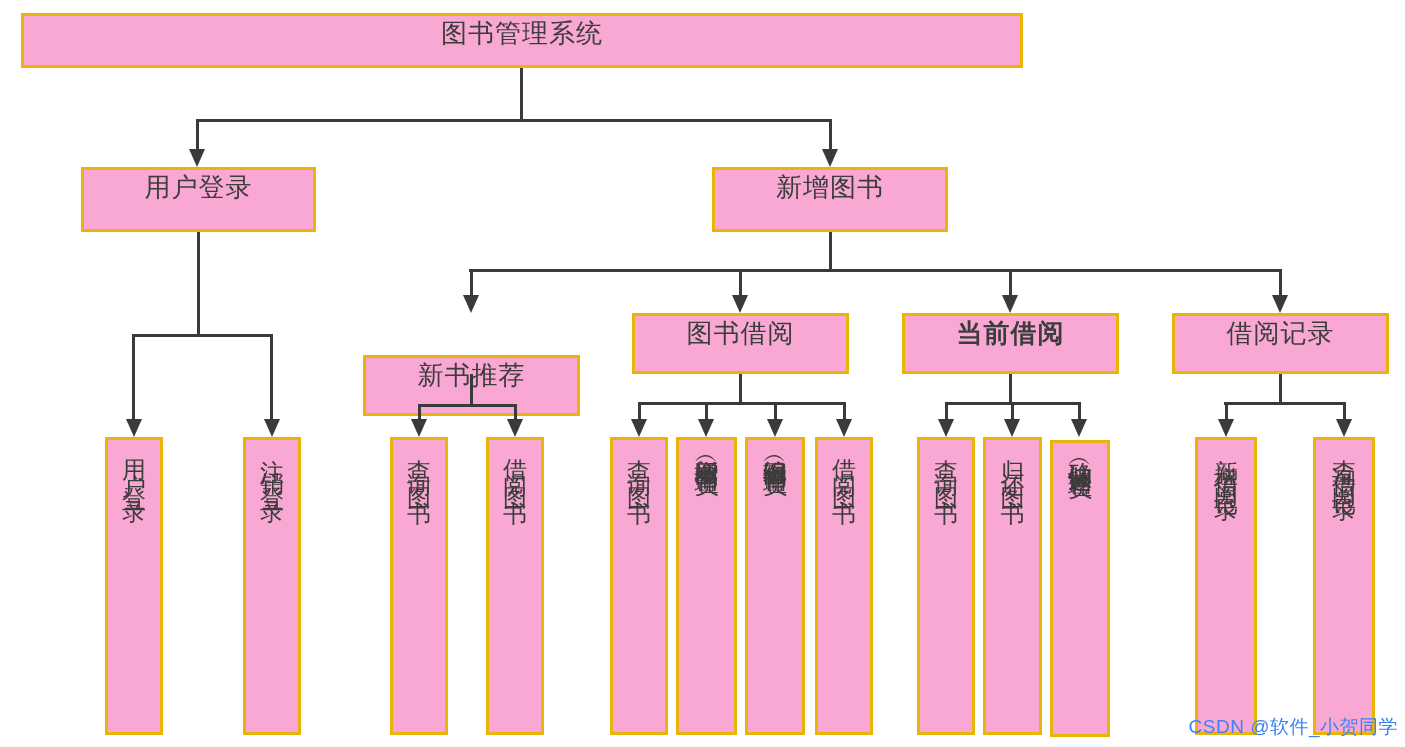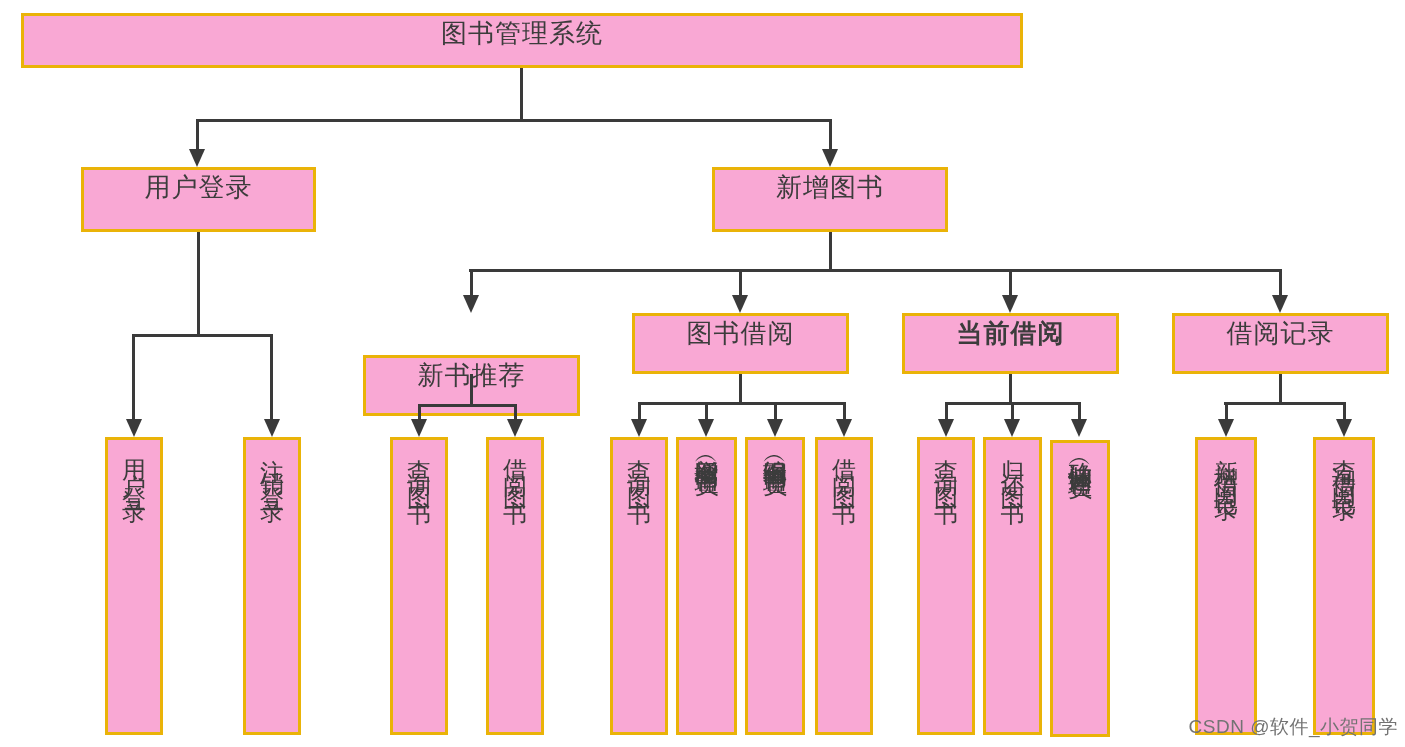--- a/index.html
+++ b/index.html
@@ -36,21 +36,21 @@
   .ah{
     position:absolute;width:0;height:0;
     border-left:8px solid transparent;
     border-right:8px solid transparent;
     border-top:18px solid #3a3a3a;
   }
   .watermark{
     position:absolute;
     top:714px;right:7px;
     font-size:19px;
-    color:#737373;
+    color:#3b82f6;
     letter-spacing:0.5px;
     z-index:10;
     white-space:nowrap;
   }
 </style>
 </head>
 <body>
 
 <div class="canvas">
 

